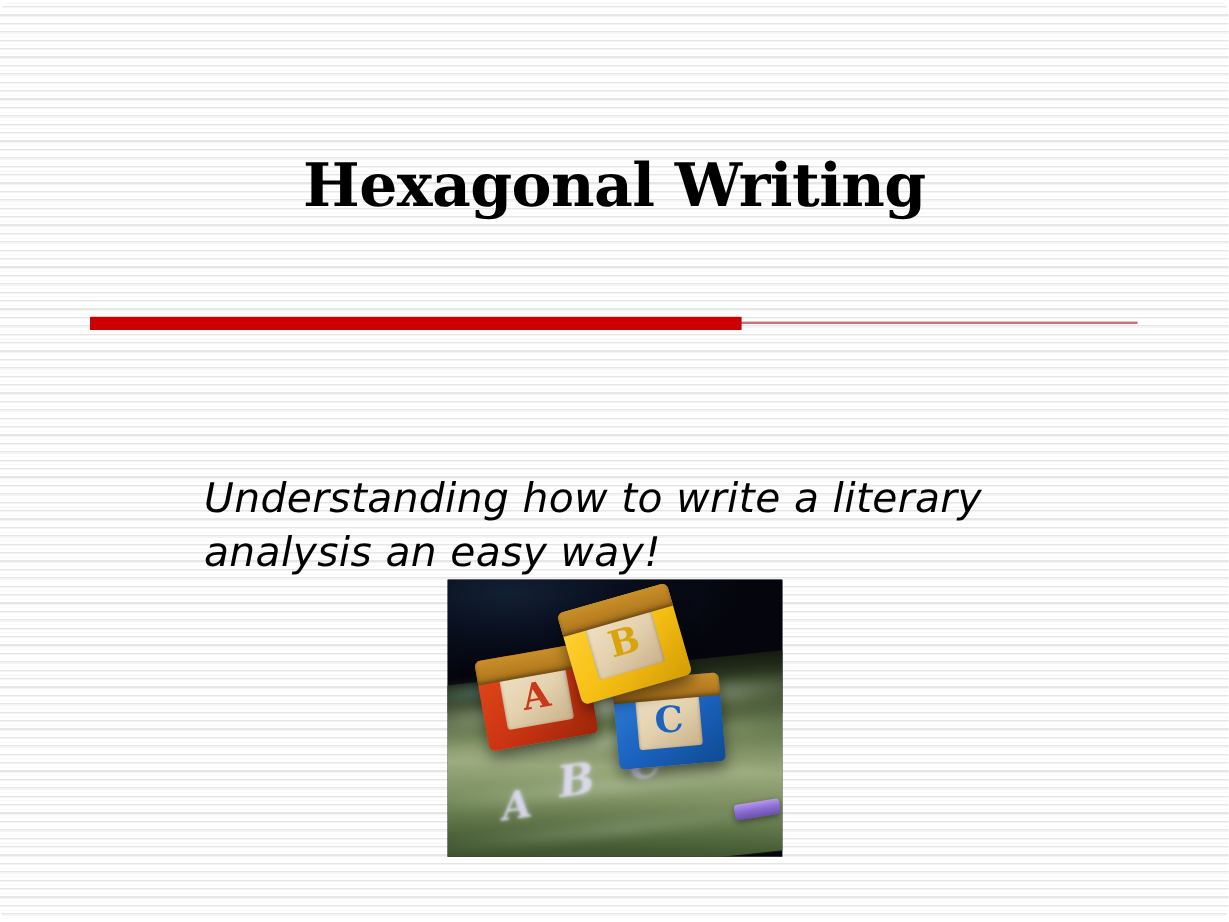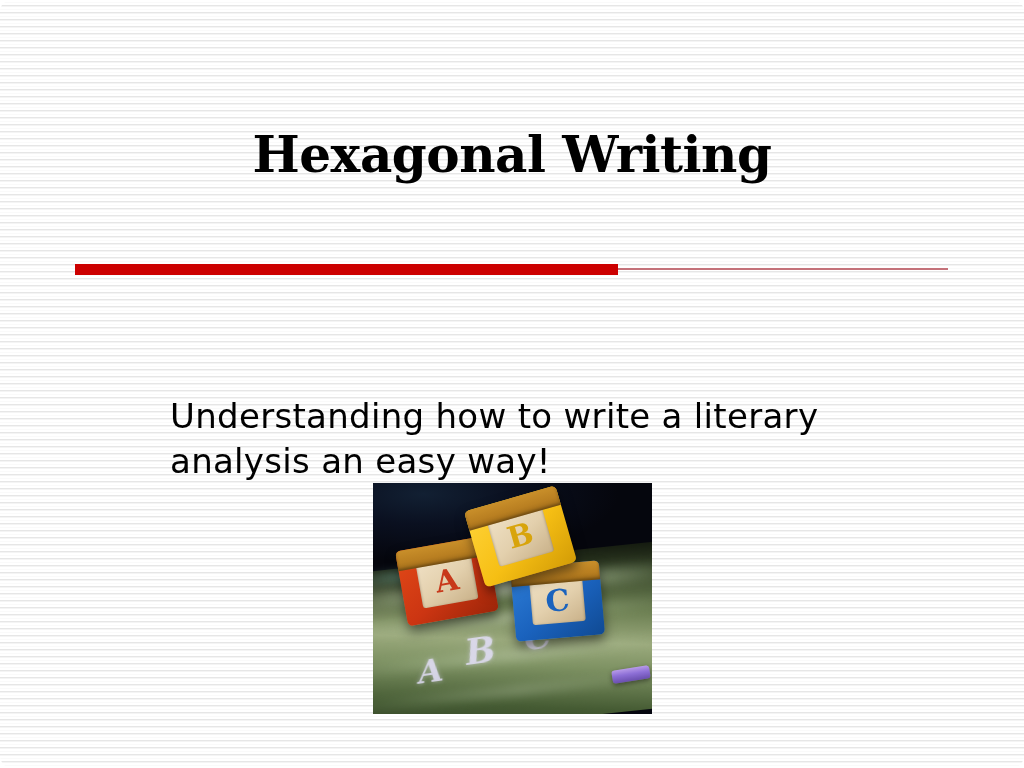--- a/index.html
+++ b/index.html
@@ -81,20 +81,21 @@
   #subtitle {
     position: absolute;
     left: 170px;
     top: 394px;
     width: 700px;
     font-family: "DejaVu Sans", "Liberation Sans", sans-serif;
     font-size: 34px;
     line-height: 45px;
     color: #000000;
     letter-spacing: 0.3px;
+    font-style: italic;
   }
 
   
   #photo {
     position: absolute;
     left: 373px;
     top: 483px;
     width: 279px;
     height: 231px;
     overflow: hidden;

